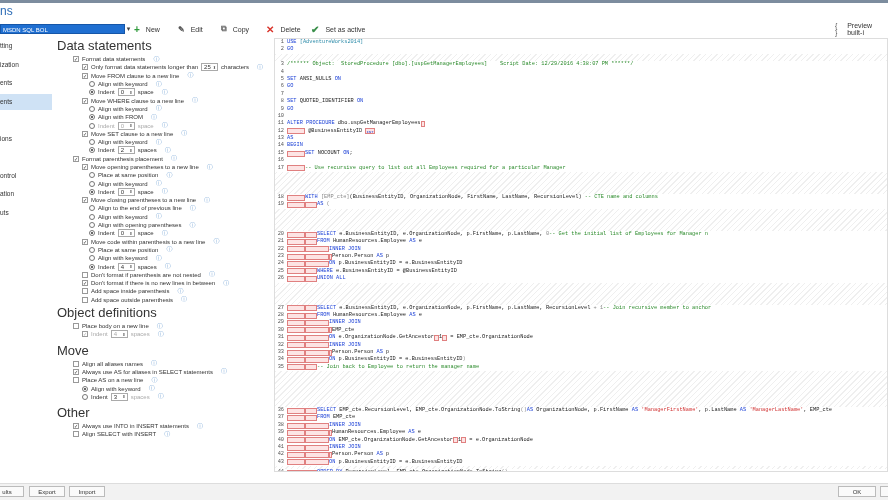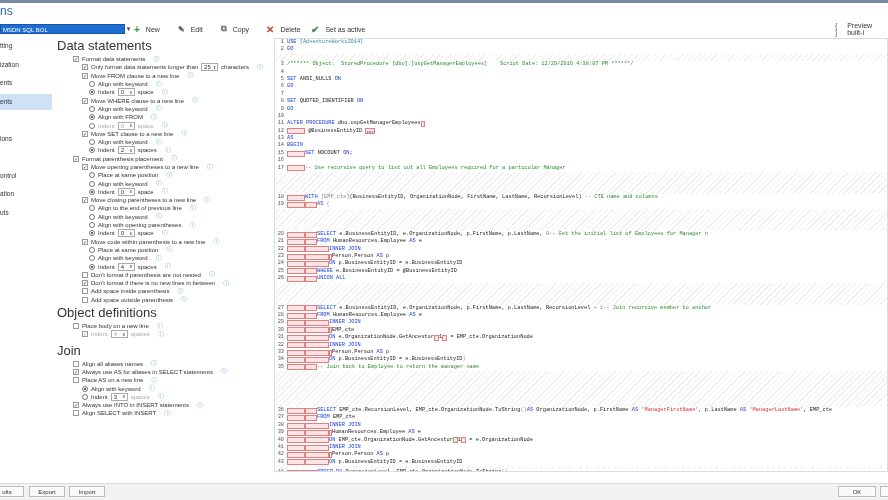--- a/index.html
+++ b/index.html
@@ -279,21 +279,21 @@
       <span class="cb">✓</span>
       <span>Indent</span>
       <span class="spin">
         <span>4</span>
         <span class="arr">⬍</span>
       </span>
       <span>spaces</span>
       <span class="info">ⓘ</span>
     </div>
 
-<div class="sec" style="margin-top:4px">Join</div>
+<div class="sec" style="margin-top:4px">Move</div>
 <div class="row l1">
       <span class="cb"></span>
       <span>Align all aliases names</span>
       <span class="info">ⓘ</span>
     </div>
 <div class="row l1">
       <span class="cb">✓</span>
       <span>Always use AS for aliases in SELECT statements</span>
       <span class="info">ⓘ</span>
     </div>
@@ -311,20 +311,21 @@
       <span class="rb"></span>
       <span>Indent</span>
       <span class="spin">
         <span>3</span>
         <span class="arr">⬍</span>
       </span>
       <span class="dim">spaces</span>
       <span class="info">ⓘ</span>
     </div>
 
+<div class="sec" style="margin-top:4px">Other</div>
 <div class="row l1">
       <span class="cb">✓</span>
       <span>Always use INTO in INSERT statements</span>
       <span class="info">ⓘ</span>
     </div>
 <div class="row l1">
       <span class="cb"></span>
       <span>Align SELECT with INSERT</span>
       <span class="info">ⓘ</span>
     </div>

